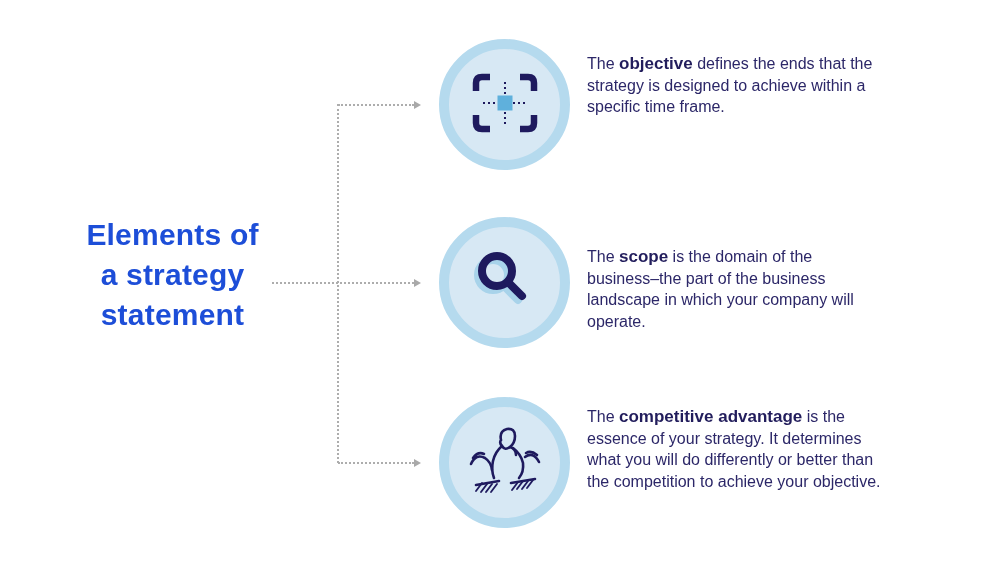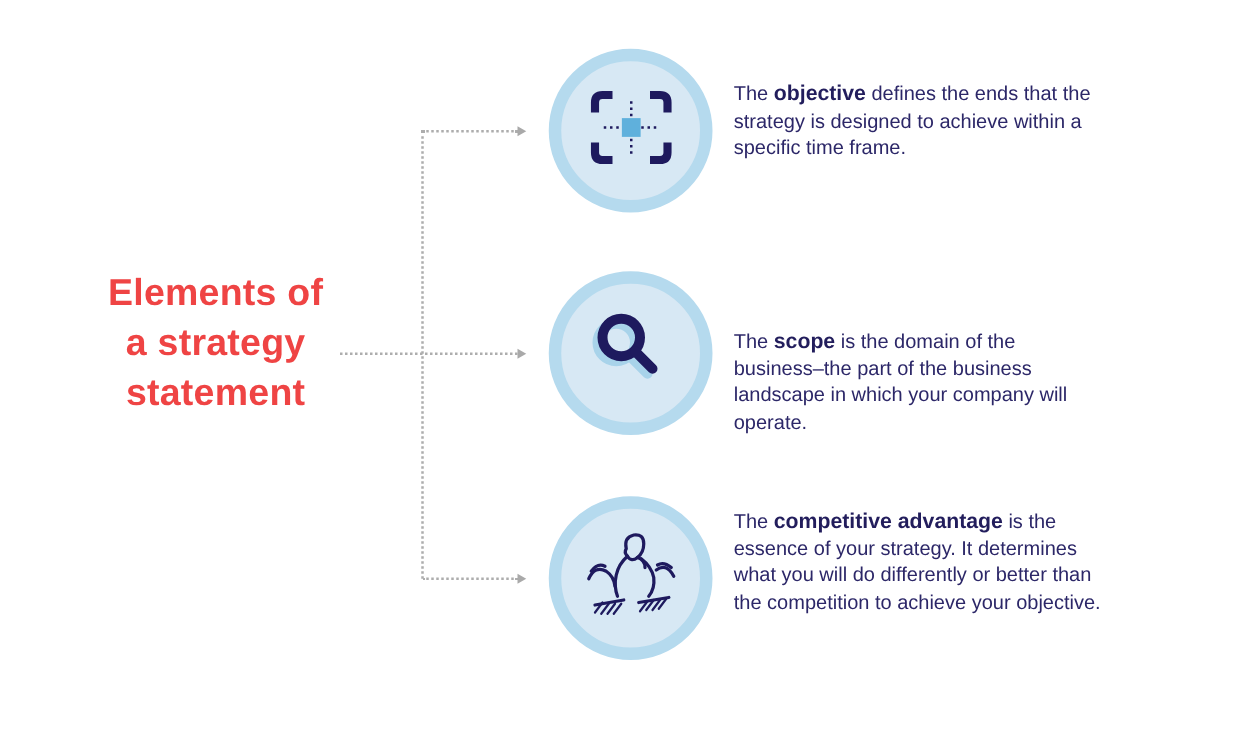--- a/index.html
+++ b/index.html
@@ -17,21 +17,21 @@
   
   .title {
     position: absolute;
     left: 55px;
     top: 215px;
     width: 235px;
     text-align: center;
     font-size: 30px;
     line-height: 40px;
     font-weight: 700;
-    color: #ef4444;
+    color: #1d4ed8;
     letter-spacing: 0.2px;
     white-space: pre-line;
   }
 
   
   .connector { position: absolute; }
   .vline {
     left: 337px; top: 104px;
     width: 0; height: 359px;
     border-left: 2px dotted #adadad;
@@ -68,22 +68,22 @@
 
   
   .desc {
     position: absolute;
     left: 587px;
     width: 300px;
     font-size: 16px;
     line-height: 21.5px;
     color: #2c2768;
   }
-  .desc.d1 { top: 64px; }
-  .desc.d2 { top: 246px; margin-top: 16px; }
+  .desc.d1 { top: 53px; }
+  .desc.d2 { top: 246px; }
   .desc.d3 { top: 406px; }
   .desc strong {
     color: #221d5c;
     font-weight: 700;
     font-size: 17px;
   }
 </style>
 </head>
 <body>
 

